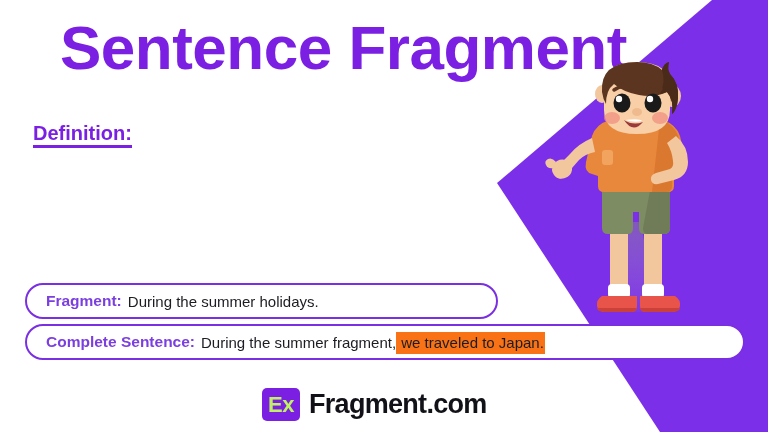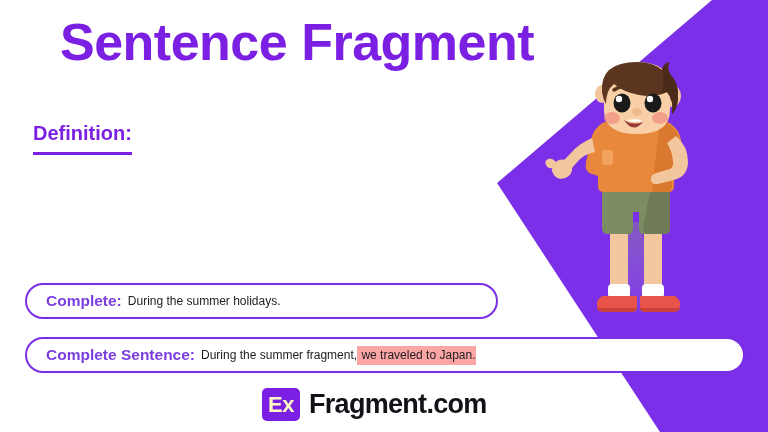--- a/index.html
+++ b/index.html
@@ -29,21 +29,21 @@
     width: 768px;
     height: 432px;
     pointer-events: none;
   }
 
   
   .title {
     position: absolute;
     left: 60px;
     top: 12px;
-    font-size: 52px;
+    font-size: 62px;
     font-weight: 700;
     letter-spacing: -0.5px;
     color: #7B1FE3;
     white-space: nowrap;
     font-family: "Liberation Sans", sans-serif;
   }
 
   
   .definition-block {
     position: absolute;
@@ -51,21 +51,21 @@
     top: 122px;
     width: 395px;
   }
   .definition-heading {
     font-size: 20px;
     font-weight: 700;
     color: #7B1FE3;
     margin: 0 0 7px 0;
     display: inline-block;
     border-bottom: 3px solid #7B1FE3;
-    padding-bottom: 8px;
+    padding-bottom: 1px;
     line-height: 1.1;
   }
   .definition-body {
     font-size: 14.3px;
     line-height: 1.52;
     color: #3b3b44;
     margin: 0;
   }
 
   
@@ -81,53 +81,53 @@
     padding: 0 16px 0 19px;
     white-space: nowrap;
   }
   .pill-fragment {
     left: 25px;
     top: 283px;
     width: 473px;
   }
   .pill-complete {
     left: 25px;
-    top: 337px;
+    top: 324px;
     width: 720px;
   }
   .pill-label {
     font-size: 15.5px;
     font-weight: 700;
     color: #7B3FE0;
     margin-right: 6px;
   }
   .pill-text {
-    font-size: 12px;
+    font-size: 15px;
     color: #1c1c22;
   }
   .pill-text .hl {
-    background: #fca5a5;
+    background: #f97316;
     padding: 2px 1px 3px 1px;
   }
 
   
   .logo {
     position: absolute;
     left: 262px;
     top: 388px;
     display: flex;
     align-items: center;
     gap: 9px;
   }
   .logo-mark {
     width: 38px;
     height: 33px;
     border-radius: 5px;
     background: #7B1FE3;
-    color: #fef9c3;
+    color: #bef264;
     font-size: 22px;
     font-weight: 700;
     display: flex;
     align-items: center;
     justify-content: center;
     letter-spacing: -0.5px;
   }
   .logo-text {
     font-size: 27px;
     font-weight: 700;
@@ -153,21 +153,21 @@
     <polygon points="712,0 768,0 768,432 660,432 497,183" fill="#7B2FE8"></polygon>
   </svg>
 
   <div class="title">Sentence Fragment</div>
 
   <div class="definition-block">
     <div class="definition-heading">Definition:</div>
   </div>
 
   <div class="pill pill-fragment">
-    <span class="pill-label">Complete:</span>
+    <span class="pill-label">Fragment:</span>
     <span class="pill-text">During the summer holidays.</span>
   </div>
 
   <div class="pill pill-complete">
     <span class="pill-label">Complete Sentence:</span>
     <span class="pill-text"><span>During the summer fragment,</span><span class="hl"> we traveled to Japan.</span></span>
   </div>
 
   <svg class="illustration" viewBox="0 0 200 270" preserveAspectRatio="xMidYMid meet">
     <defs>

